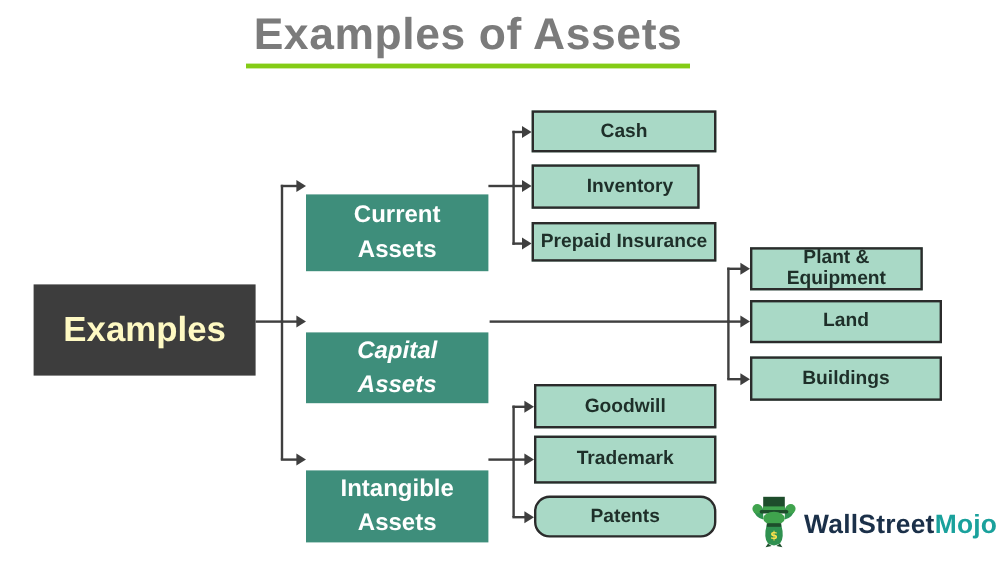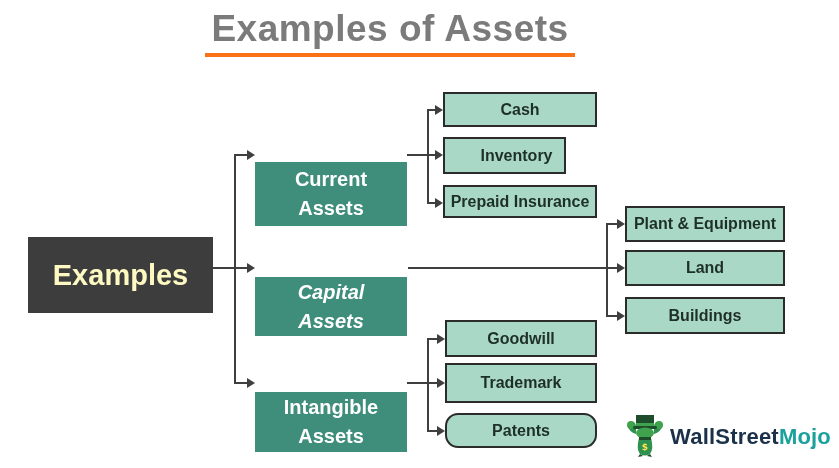--- a/index.html
+++ b/index.html
@@ -20,21 +20,21 @@
     position: absolute;
     left: 0; top: 8px; width: 780px;
     text-align: center;
   }
   .title {
     display: inline-block;
     font-size: 37px;
     font-weight: bold;
     color: #7b7b7b;
     letter-spacing: 0.5px;
-    border-bottom: 4px solid #f97316;
+    border-bottom: 4px solid #84cc16;
     padding: 0 6px 3px 6px;
   }
 
   
   .node {
     position: absolute;
     display: flex;
     align-items: center;
     justify-content: center;
     text-align: center;
@@ -61,23 +61,23 @@
   #cat-intangible { top: 353px; height: 60px; }
 
   .leaf-box {
     background: #a9d9c6;
     border: 2px solid #2b2b2b;
     color: #1e2f29;
     font-size: 16px;
     font-weight: bold;
   }
   #leaf-cash      { left: 443px; top: 92px;  width: 154px; height: 35px; }
-  #leaf-inventory { left: 443px; top: 137px; width: 123px; height: 37px; padding-left: 24px; }
+  #leaf-inventory { left: 443px; top: 137px; width: 140px; height: 37px; padding-left: 24px; }
   #leaf-prepaid   { left: 443px; top: 185px; width: 154px; height: 33px; }
-  #leaf-plant     { left: 625px; top: 206px; width: 160px; height: 36px; }
+  #leaf-plant     { left: 625px; top: 206px; width: 144px; height: 36px; }
   #leaf-land      { left: 625px; top: 250px; width: 160px; height: 36px; }
   #leaf-buildings { left: 625px; top: 297px; width: 160px; height: 37px; }
   #leaf-goodwill  { left: 445px; top: 320px; width: 152px; height: 37px; }
   #leaf-trademark { left: 445px; top: 363px; width: 152px; height: 40px; }
   #leaf-patents   { left: 445px; top: 413px; width: 152px; height: 35px; border-radius: 13px; }
 
   
   .hline, .vline { position: absolute; background: #3f3f3f; }
   .hline { height: 2px; }
   .vline { width: 2px; }

